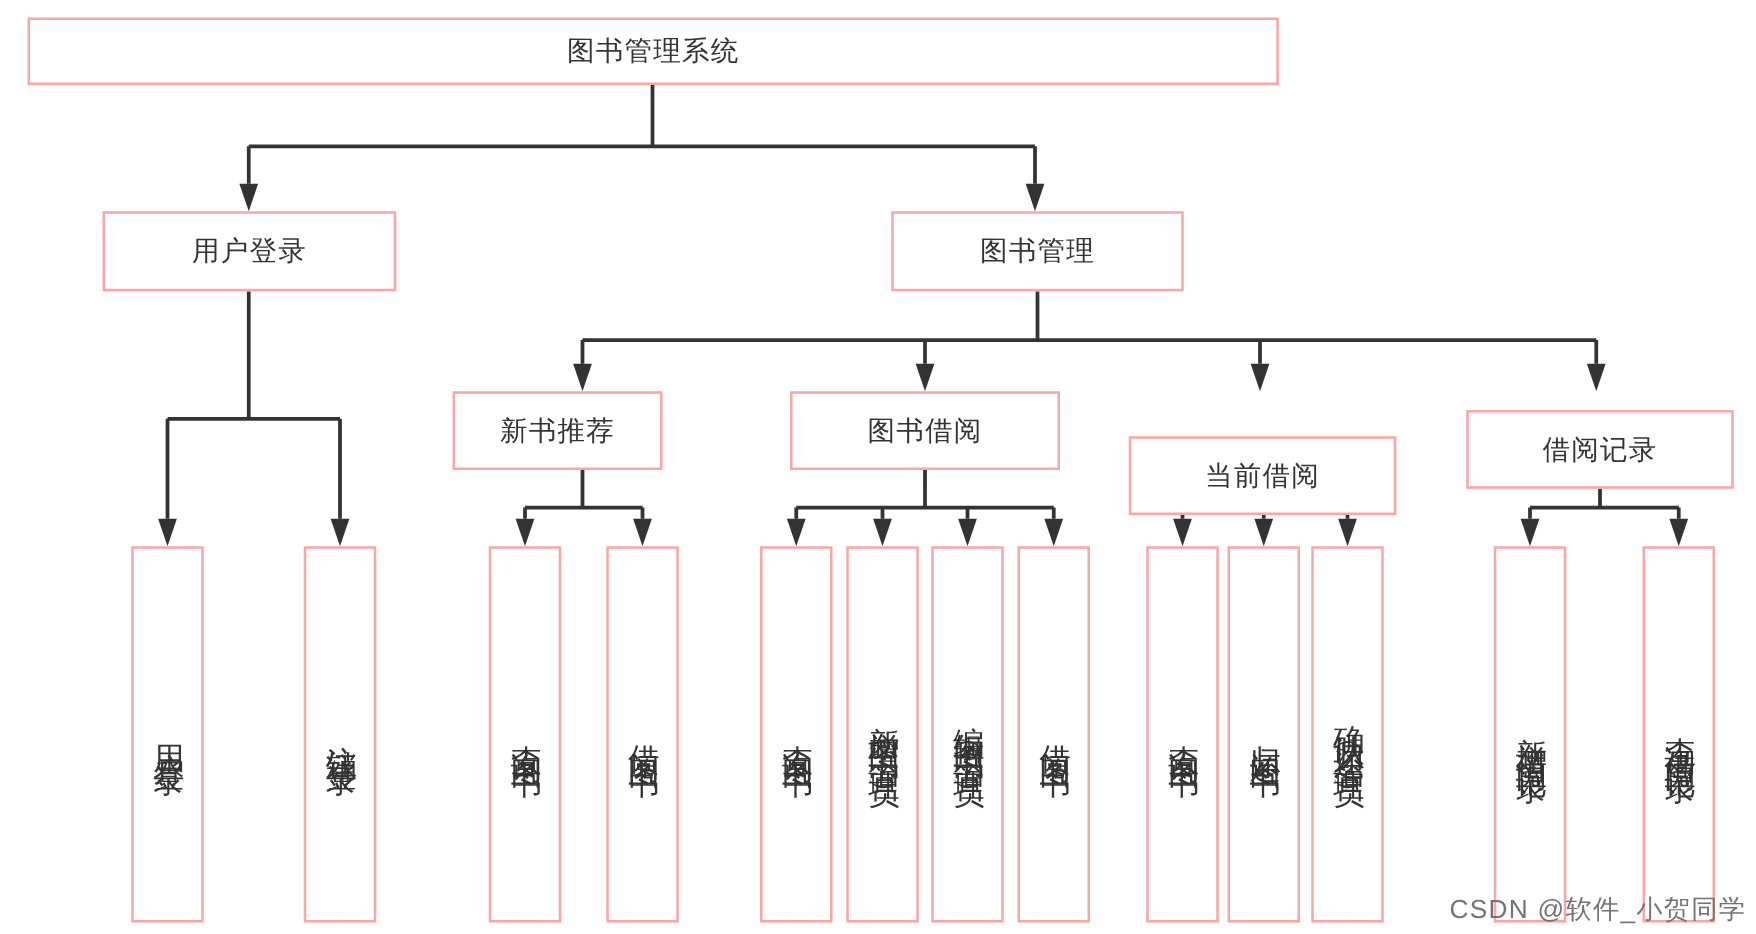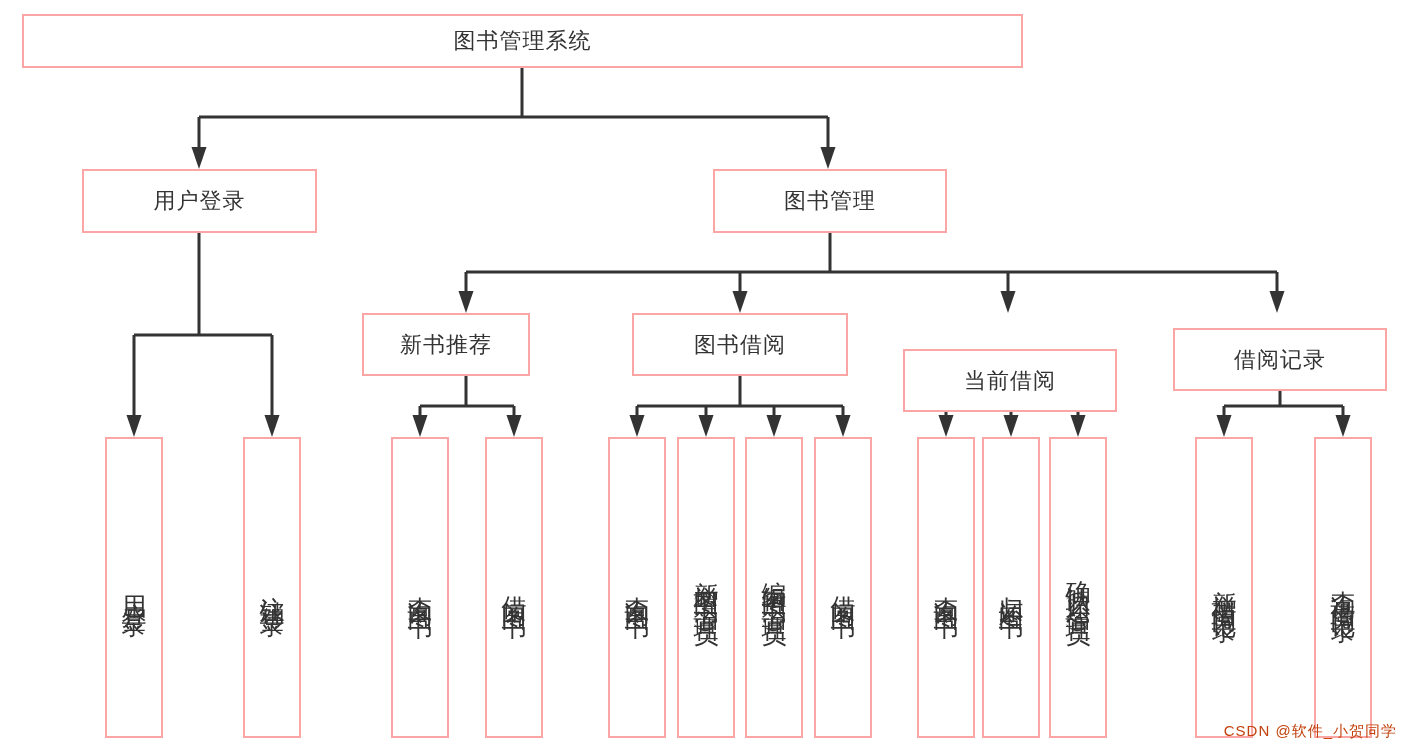--- a/index.html
+++ b/index.html
@@ -46,22 +46,22 @@
   .leaf .v-label {
     writing-mode: vertical-rl;
     letter-spacing: 6px;
     line-height: 1;
     white-space: nowrap;
   }
   .watermark {
     position: absolute;
     right: 8px;
     bottom: 6px;
-    font-size: 15px;
-    color: #c2410c;
+    font-size: 21px;
+    color: #737373;
     letter-spacing: 1px;
     z-index: 5;
   }
 </style>
 </head>
 <body>
 
 <div class="stage">
 
   <svg class="wires" viewBox="0 0 1405 747" xmlns="http://www.w3.org/2000/svg">

